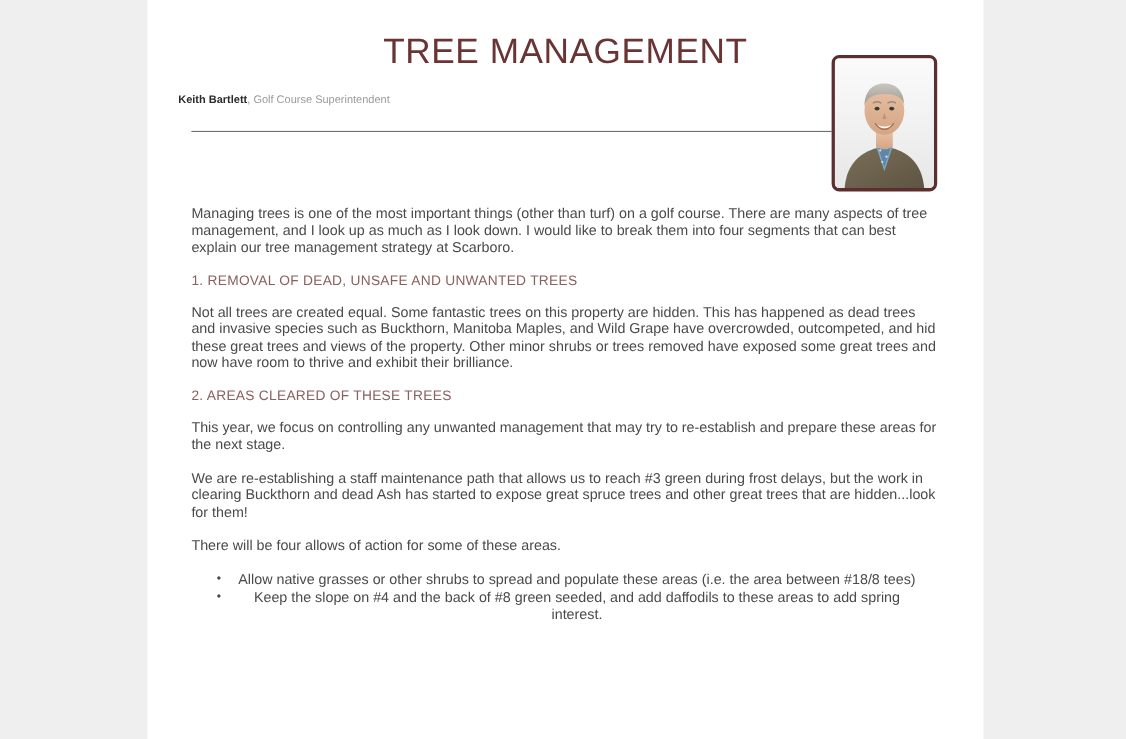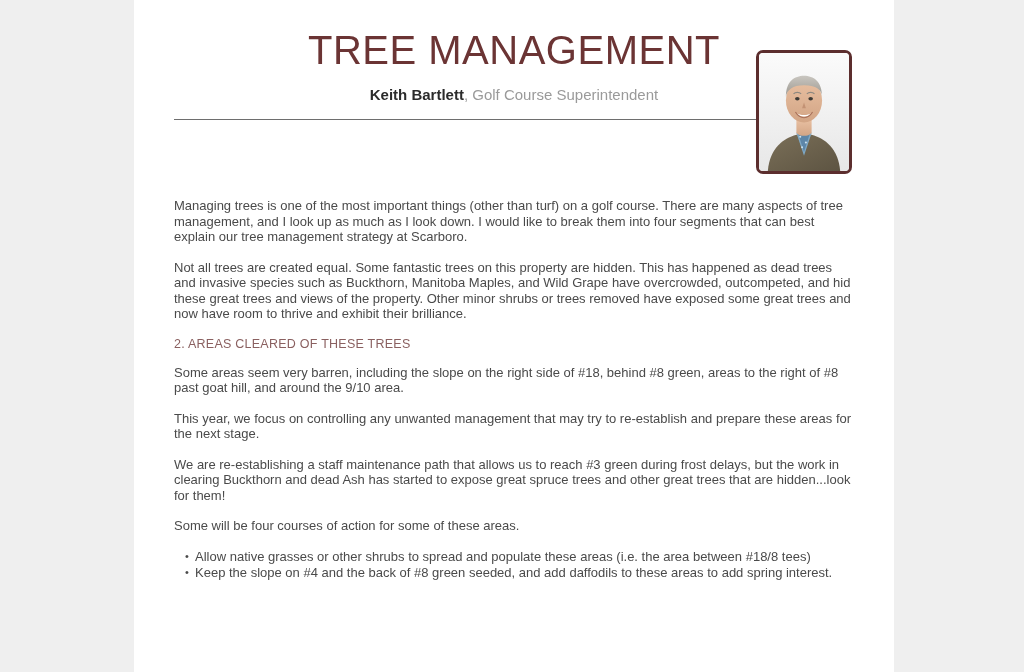--- a/index.html
+++ b/index.html
@@ -25,35 +25,36 @@
   .header {
     position: relative;
     height: 180px;
   }
   .title {
     position: absolute;
     left: 0;
     top: 30px;
     width: 760px;
     text-align: center;
-    font-size: 40px;
+    font-size: 32px;
     font-weight: 400;
     letter-spacing: 0.5px;
     color: #6b3434;
     line-height: 1;
     margin: 0;
   }
   .byline {
     position: absolute;
     left: 0;
     top: 86px;
     width: 760px;
-    text-align: center;
-    font-size: 15px;
+    text-align: left;
+    font-size: 10px;
     line-height: 1.2;
+    padding-left: 28px;
   }
   .byline .author {
     font-weight: bold;
     color: #2b2b2b;
   }
   .byline .role {
     color: #9a9a9a;
   }
   .rule {
     position: absolute;
@@ -80,37 +81,38 @@
     width: 100%;
     height: 100%;
   }
   .body {
     position: absolute;
     left: 40px;
     top: 186px;
     width: 680px;
   }
   p.para {
-    margin: 12px 0 15px 0;
+    margin: 0 0 15px 0;
     font-size: 13px;
     line-height: 15.5px;
     color: #4a4a4a;
   }
   h2.section {
     margin: 0 0 13px 0;
     font-size: 12.5px;
     font-weight: 400;
     letter-spacing: 0.25px;
     color: #8a6060;
     line-height: 15px;
   }
   ul.bullets {
-    margin: 0;
+    margin: 12px;
     padding: 0 0 0 11px;
     list-style: none;
+    text-align: center;
   }
   ul.bullets li {
     position: relative;
     font-size: 13px;
     line-height: 15.5px;
     color: #4a4a4a;
     margin: 0 0 1px 0;
     padding-left: 10px;
   }
   ul.bullets li::before {
@@ -176,28 +178,28 @@
         <path d="M39 62 C44 70 52 70 57 62" stroke="#a8715a" stroke-width="1.2" fill="none"></path>
       </svg>
     </div>
 
   </div>
 
   <div class="body">
 
     <p class="para">Managing trees is one of the most important things (other than turf) on a golf course. There are many aspects of tree management, and I look up as much as I look down. I would like to break them into four segments that can best explain our tree management strategy at Scarboro.</p>
 
+    <h2 class="section">1. REMOVAL OF DEAD, UNSAFE AND UNWANTED TREES</h2>
     <p class="para">Not all trees are created equal. Some fantastic trees on this property are hidden. This has happened as dead trees and invasive species such as Buckthorn, Manitoba Maples, and Wild Grape have overcrowded, outcompeted, and hid these great trees and views of the property. Other minor shrubs or trees removed have exposed some great trees and now have room to thrive and exhibit their brilliance.</p>
 
     <h2 class="section">2. AREAS CLEARED OF THESE TREES</h2>
-    <p class="para">Some areas seem very barren, including the slope on the right side of #18, behind #8 green, areas to the right of #8 past goat hill, and around the 9/10 area.</p>
     <p class="para">This year, we focus on controlling any unwanted management that may try to re-establish and prepare these areas for the next stage.</p>
     <p class="para">We are re-establishing a staff maintenance path that allows us to reach #3 green during frost delays, but the work in clearing Buckthorn and dead Ash has started to expose great spruce trees and other great trees that are hidden...look for them!</p>
 
-    <p class="para">Some will be four courses of action for some of these areas.</p>
+    <p class="para">There will be four allows of action for some of these areas.</p>
 
     <ul class="bullets">
       <li>Allow native grasses or other shrubs to spread and populate these areas (i.e. the area between #18/8 tees)</li>
       <li>Keep the slope on #4 and the back of #8 green seeded, and add daffodils to these areas to add spring interest.</li>
     </ul>
 
   </div>
 
 </div>
 

